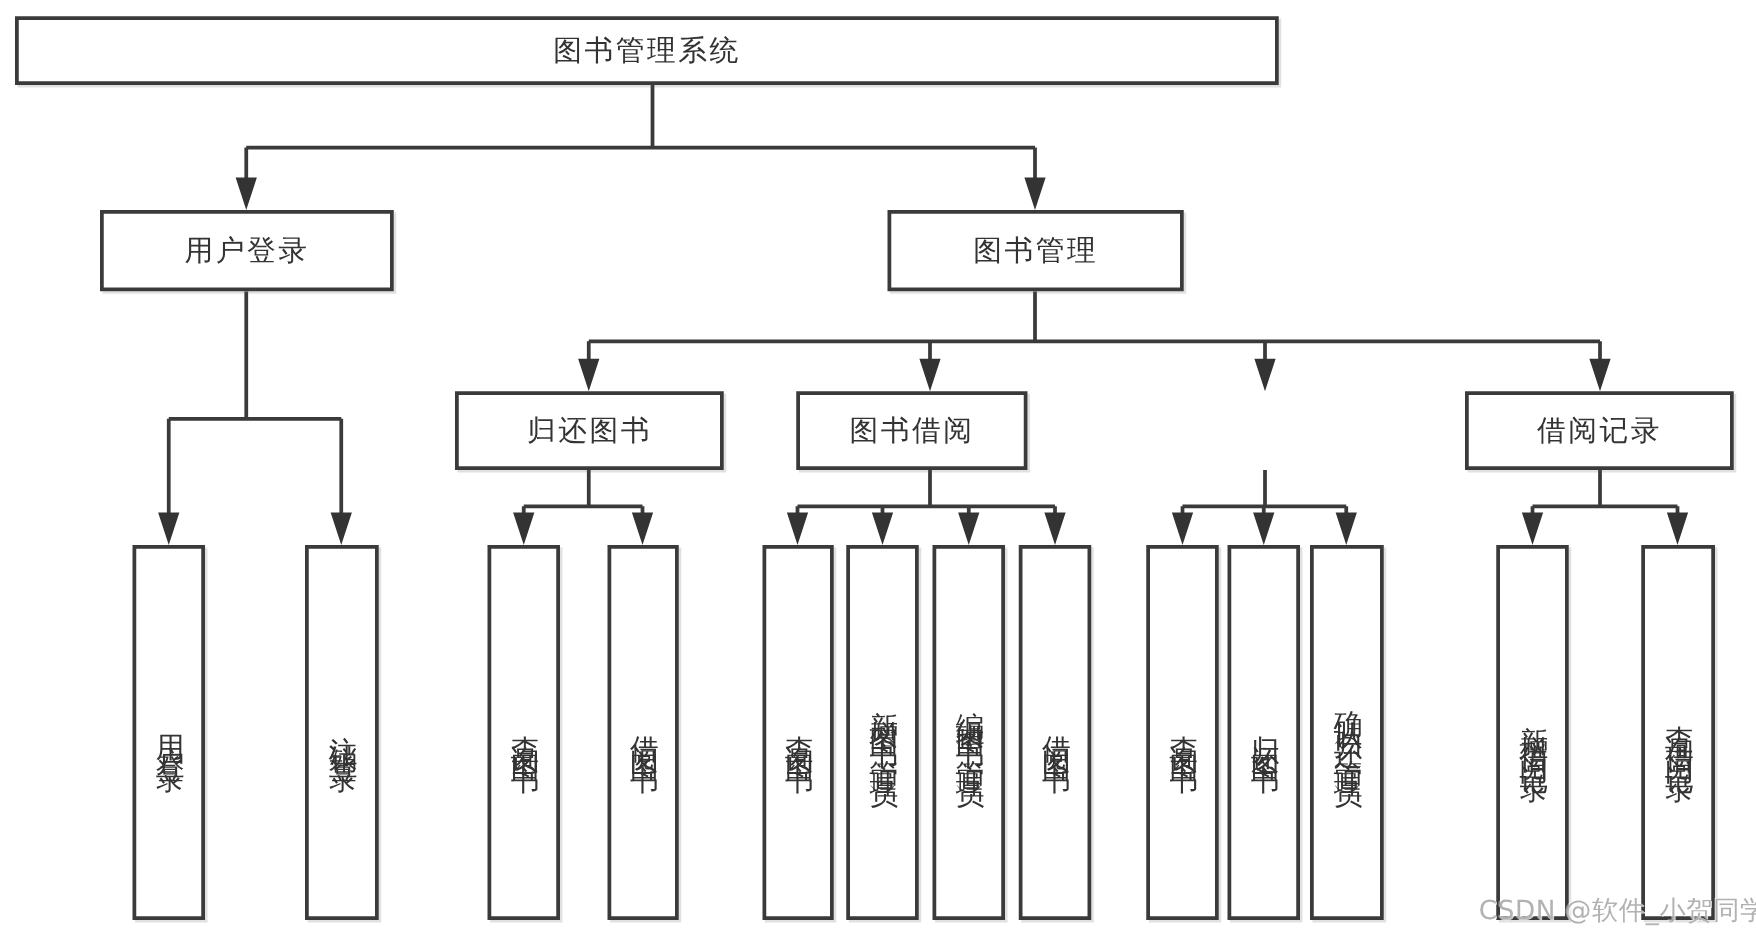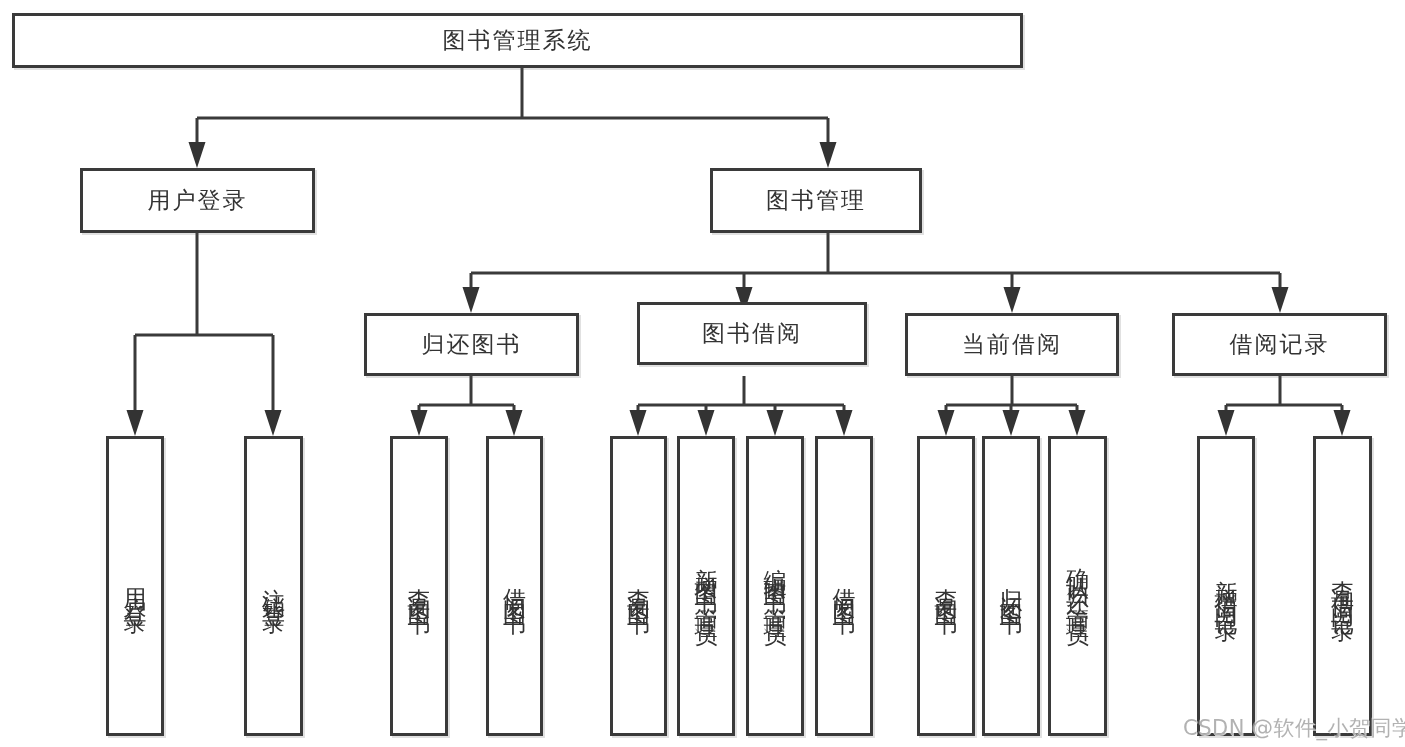--- a/index.html
+++ b/index.html
@@ -96,32 +96,29 @@
     <path class="ar" d="M1217.5 410 H1234.5 L1226 436 Z M1333.5 410 H1350.5 L1342 436 Z"></path>
   </svg>
 
   <div class="node h" style="left:12px;top:13px;width:1011px;height:55px">
     <span>图书管理系统</span>
   </div>
 
   <div class="node h" style="left:80px;top:168px;width:235px;height:65px">
     <span>用户登录</span>
   </div>
-  <div class="node h" style="left:710px;top:168px;width:212px;height:65px">
+  <div class="node h" style="left:710px;top:168px;width:237px;height:65px">
     <span>图书管理</span>
   </div>
 
   <div class="node h" style="left:364px;top:313px;width:215px;height:63px">
     <span>归还图书</span>
   </div>
-  <div class="node h" style="left:637px;top:302px;width:230px;height:63px">
+  <div class="node h" style="left:637px;top:313px;width:185px;height:63px">
     <span>图书借阅</span>
-  </div>
-  <div class="node h" style="left:905px;top:313px;width:214px;height:63px">
-    <span>当前借阅</span>
   </div>
   <div class="node h" style="left:1172px;top:313px;width:215px;height:63px">
     <span>借阅记录</span>
   </div>
 
   <div class="node leaf" style="left:106px;top:436px;width:58px;height:300px">
     <span>用户登录</span>
   </div>
   <div class="node leaf" style="left:244px;top:436px;width:59px;height:300px">
     <span>注销登录</span>

